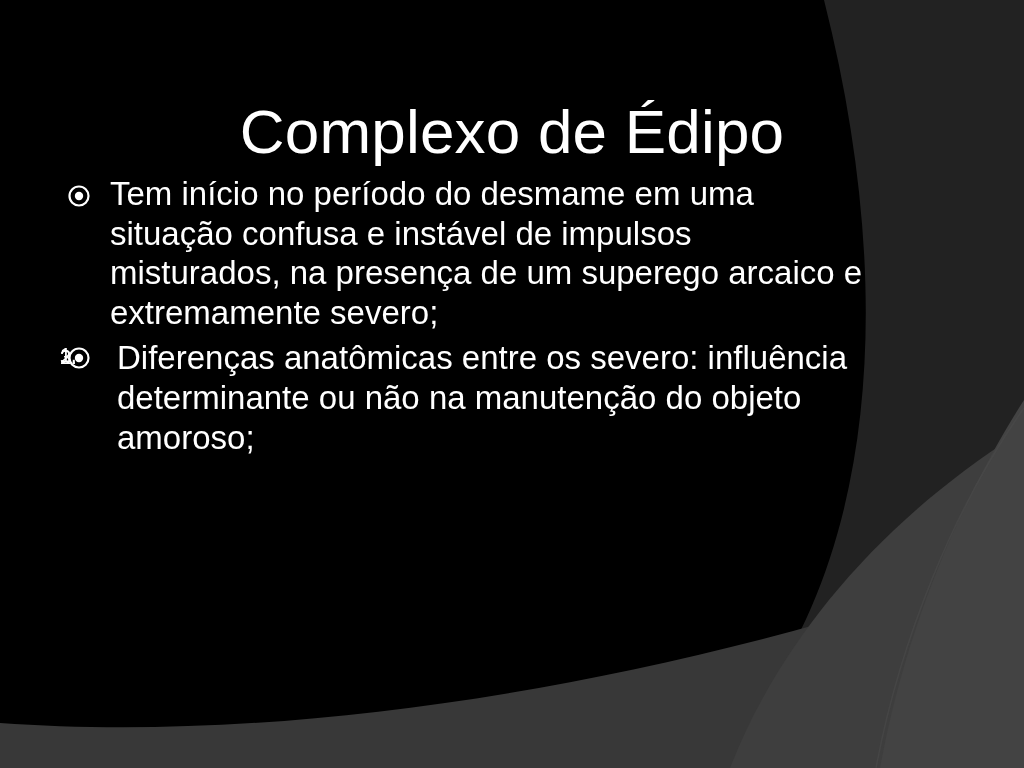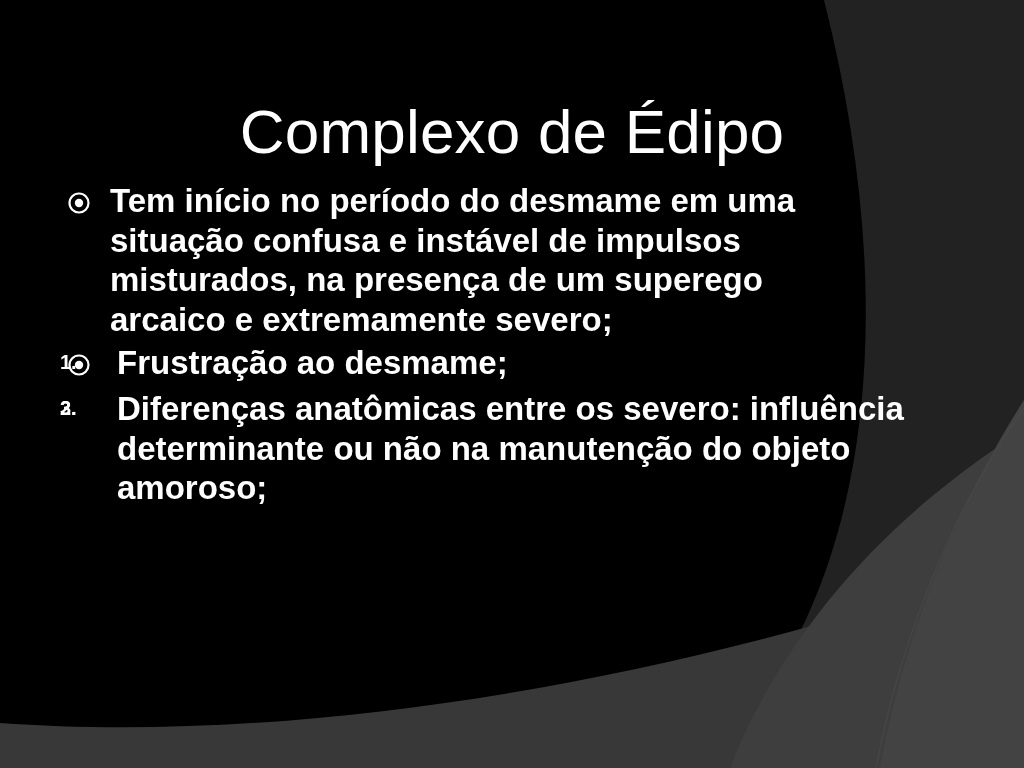--- a/index.html
+++ b/index.html
@@ -46,23 +46,22 @@
     font-weight: normal;
     line-height: 1.04;
     letter-spacing: 0.2px;
     white-space: nowrap;
   }
 
   
   .body-list {
     position: absolute;
     left: 0;
-    top: 181px;
+    top: 174px;
     width: 1024px;
-    font-weight: bold;
   }
 
   .lvl1 {
     position: relative;
     padding-left: 110px;
     margin: 0 0 4px 0;
     color: #FFFFFF;
     font-size: 33px;
     line-height: 1.20;
     letter-spacing: 0px;
@@ -147,21 +146,20 @@
         <span class="marker">
           <svg width="26" height="26" viewBox="0 0 26 26">
             <circle cx="13" cy="13" r="9.5" fill="none" stroke="#FFFFFF" stroke-width="2.2"></circle>
             <circle cx="13" cy="13" r="4.2" fill="#FFFFFF"></circle>
           </svg>
         </span>
       </div>
 
       <div class="numbered">
         <span class="num">1.</span>
-        <span class="txt">Frustração ao desmame;</span>
       </div>
 
       <div class="numbered">
         <span class="num">2.</span>
       </div>
 
       <div class="numbered">
         <span class="num">3.</span>
         <span class="txt">Diferenças anatômicas entre os severo: influência determinante ou não na manutenção do objeto amoroso;</span>
       </div>

